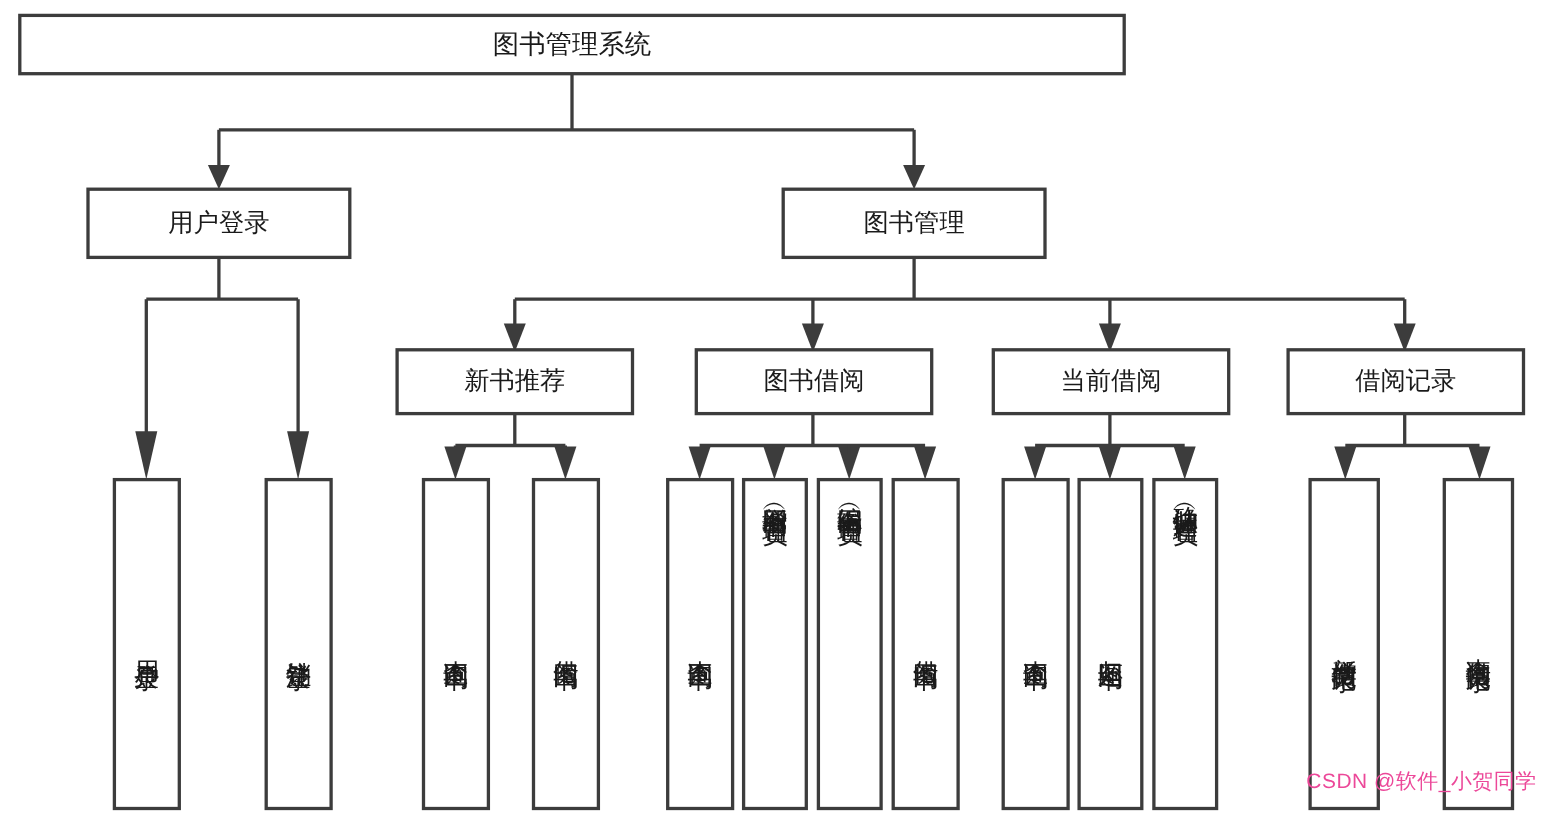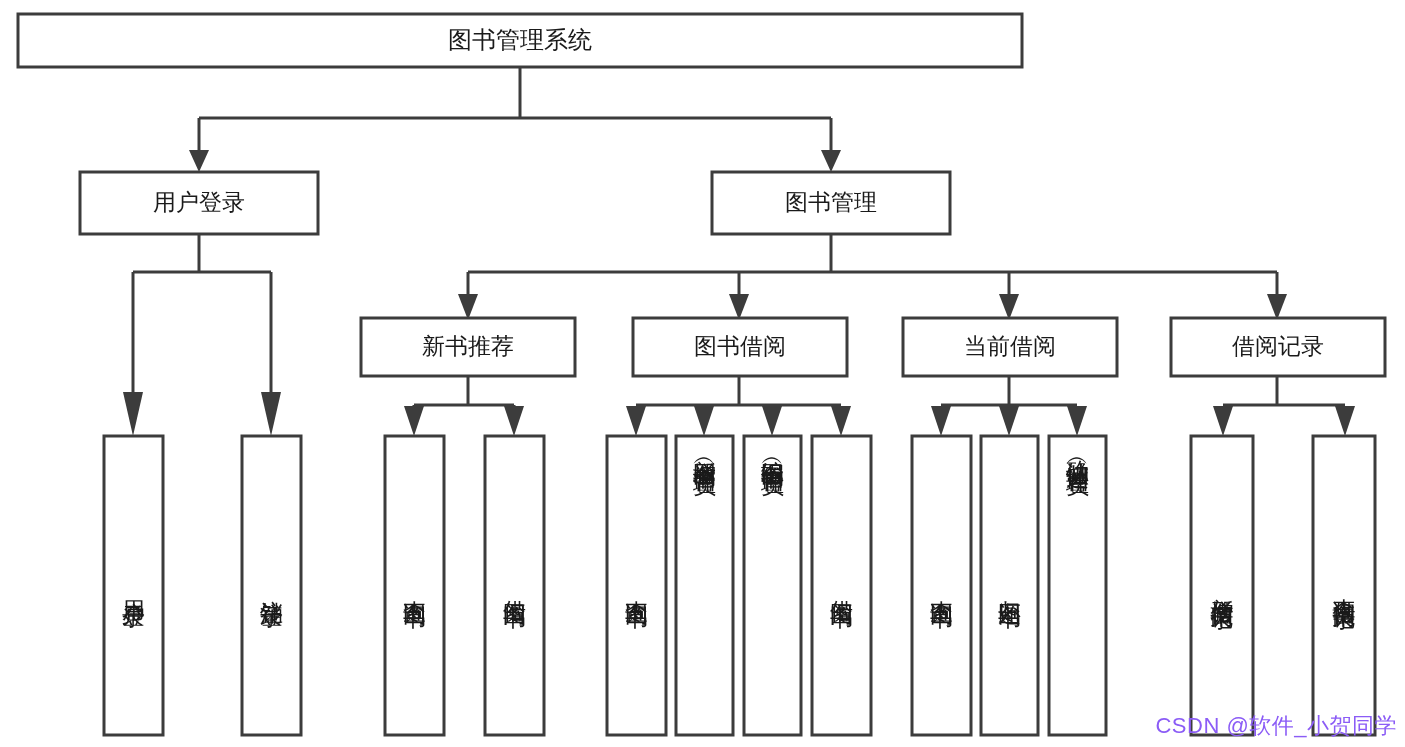--- a/index.html
+++ b/index.html
@@ -69,24 +69,24 @@
     font-size: 23px;
     line-height: 1.18;
     letter-spacing: 2px;
     color: #1a1a1a;
     white-space: nowrap;
     text-align: center;
   }
   .watermark {
     position: absolute;
     right: 8px;
-    bottom: 6px;
-    font-family: "Liberation Sans", "DejaVu Sans", sans-serif;
-    font-size: 22px;
-    color: #8b5cf6;
+    bottom: 24px;
+    font-family: "Liberation Sans", "DejaVu Sans", sans-serif;
+    font-size: 19px;
+    color: #ec4899;
     letter-spacing: 0.5px;
     white-space: nowrap;
     pointer-events: none;
   }
 </style>
 </head>
 <body>
 
 <div id="diagram-root">
 

